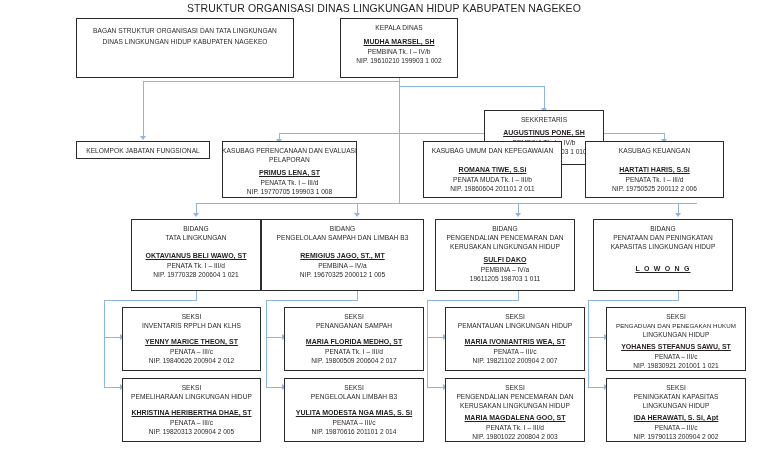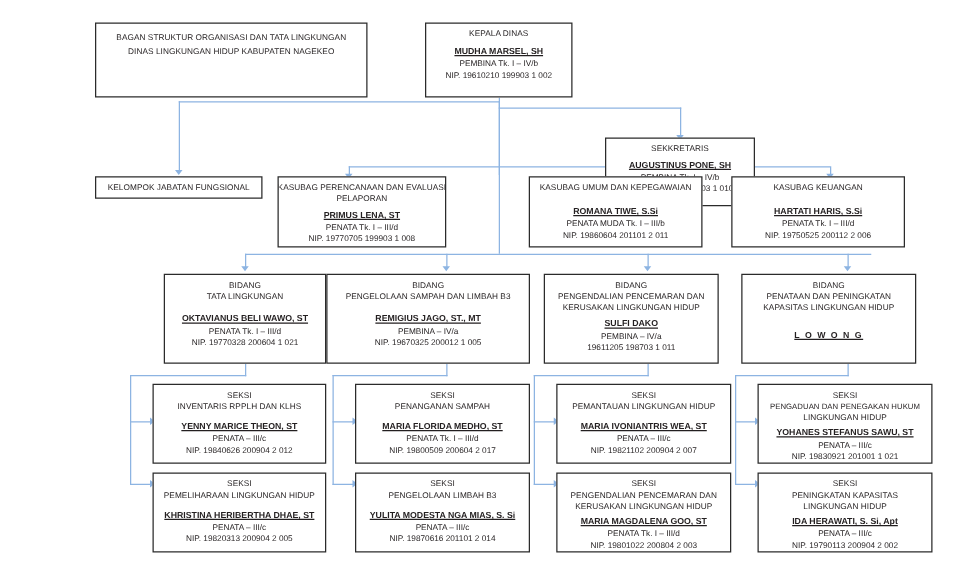--- a/index.html
+++ b/index.html
@@ -86,20 +86,21 @@
   }
   .box.plain{justify-content:center;}
   .box.plain .hd{line-height:11px;}
   .box .nm.spaced{letter-spacing:1.2px;}
 </style>
 </head>
 <body>
 
 <div id="chart">
 
+  <div class="title">STRUKTUR ORGANISASI DINAS LINGKUNGAN HIDUP KABUPATEN NAGEKEO</div>
 
   <div class="ln lnv" style="left:399px;top:78px;height:62px;"></div>
 
   <div class="ln lnh" style="left:399px;top:86px;width:146px;"></div>
   <div class="ln lnv" style="left:544px;top:86px;height:24px;"></div>
   <div class="arrow" style="left:541px;top:108px;"></div>
 
   <div class="ln lnh" style="left:143px;top:81px;width:257px;"></div>
   <div class="ln lnv" style="left:143px;top:81px;height:57px;"></div>
   <div class="arrow" style="left:140px;top:136px;"></div>

